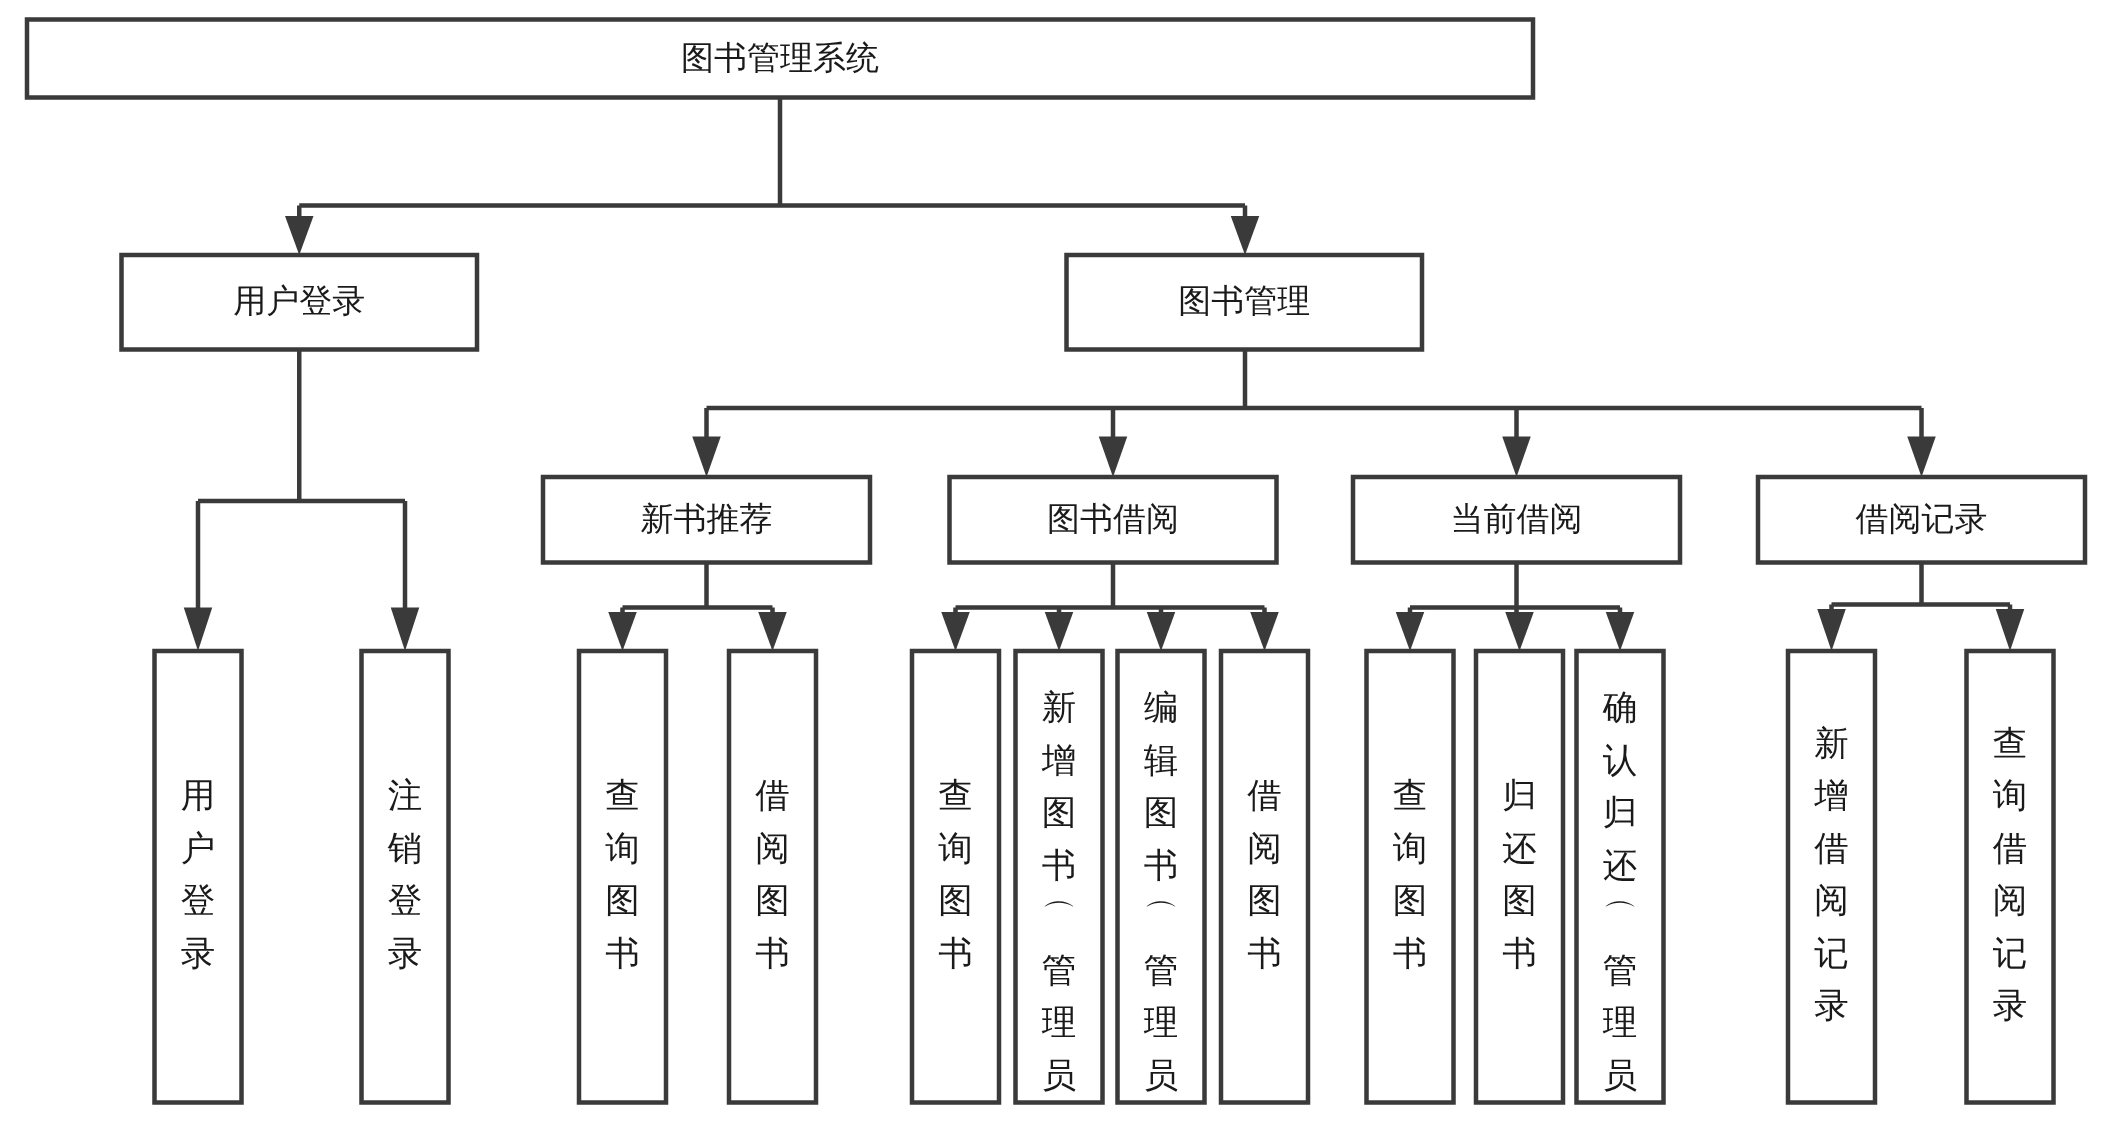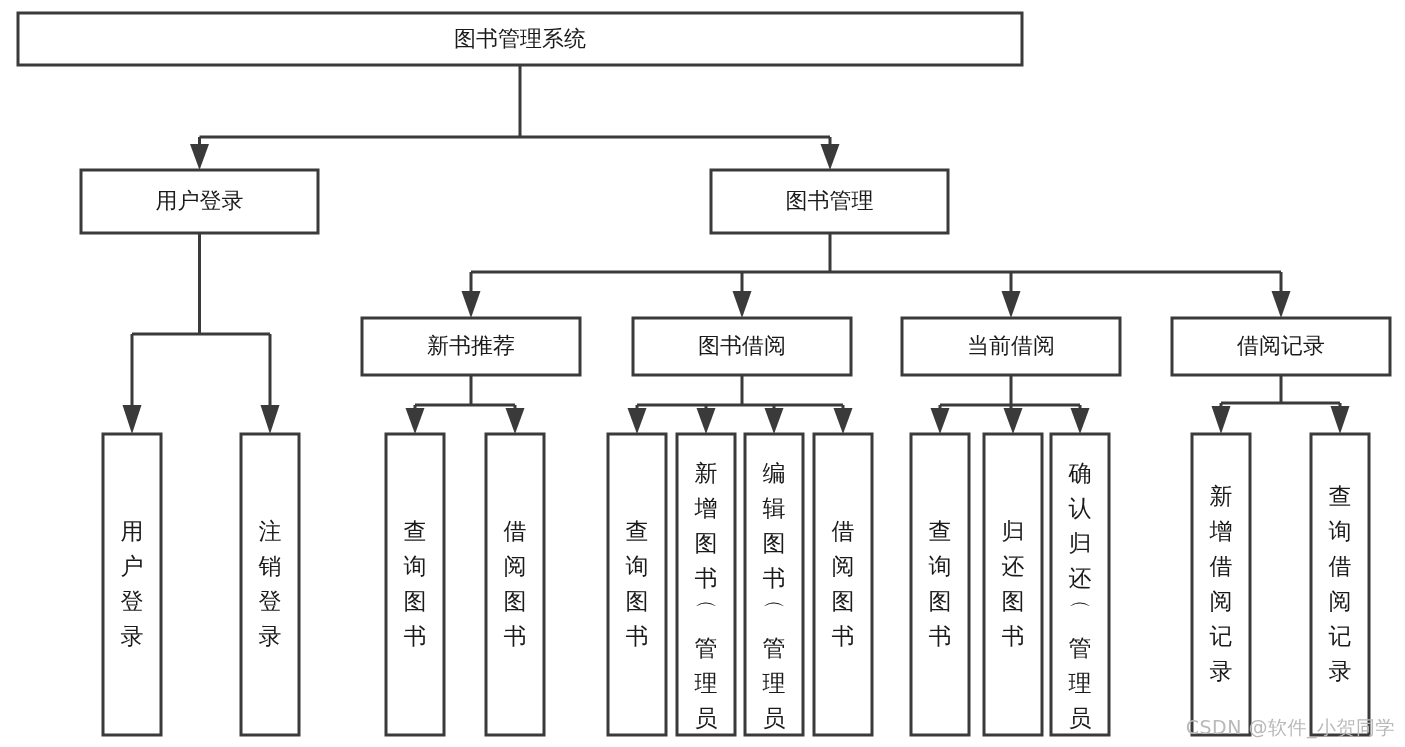--- a/index.html
+++ b/index.html
@@ -189,14 +189,13 @@
           <text class="v-label-char" x="1221" y="497"><tspan x="1221" dy="0">新</tspan><tspan x="1221" dy="35">增</tspan><tspan x="1221" dy="35">借</tspan><tspan x="1221" dy="35">阅</tspan><tspan x="1221" dy="35">记</tspan><tspan x="1221" dy="35">录</tspan></text>
         </g>
         <g>
           <rect class="node-box" x="1311" y="434" width="58" height="301"></rect>
           <text class="v-label-char" x="1340" y="497"><tspan x="1340" dy="0">查</tspan><tspan x="1340" dy="35">询</tspan><tspan x="1340" dy="35">借</tspan><tspan x="1340" dy="35">阅</tspan><tspan x="1340" dy="35">记</tspan><tspan x="1340" dy="35">录</tspan></text>
         </g>
       </g>
 
   </svg>
 
-  <div class="watermark">CSDN @软件_小贺同学</div>
 </div>
 
 </body></html>

